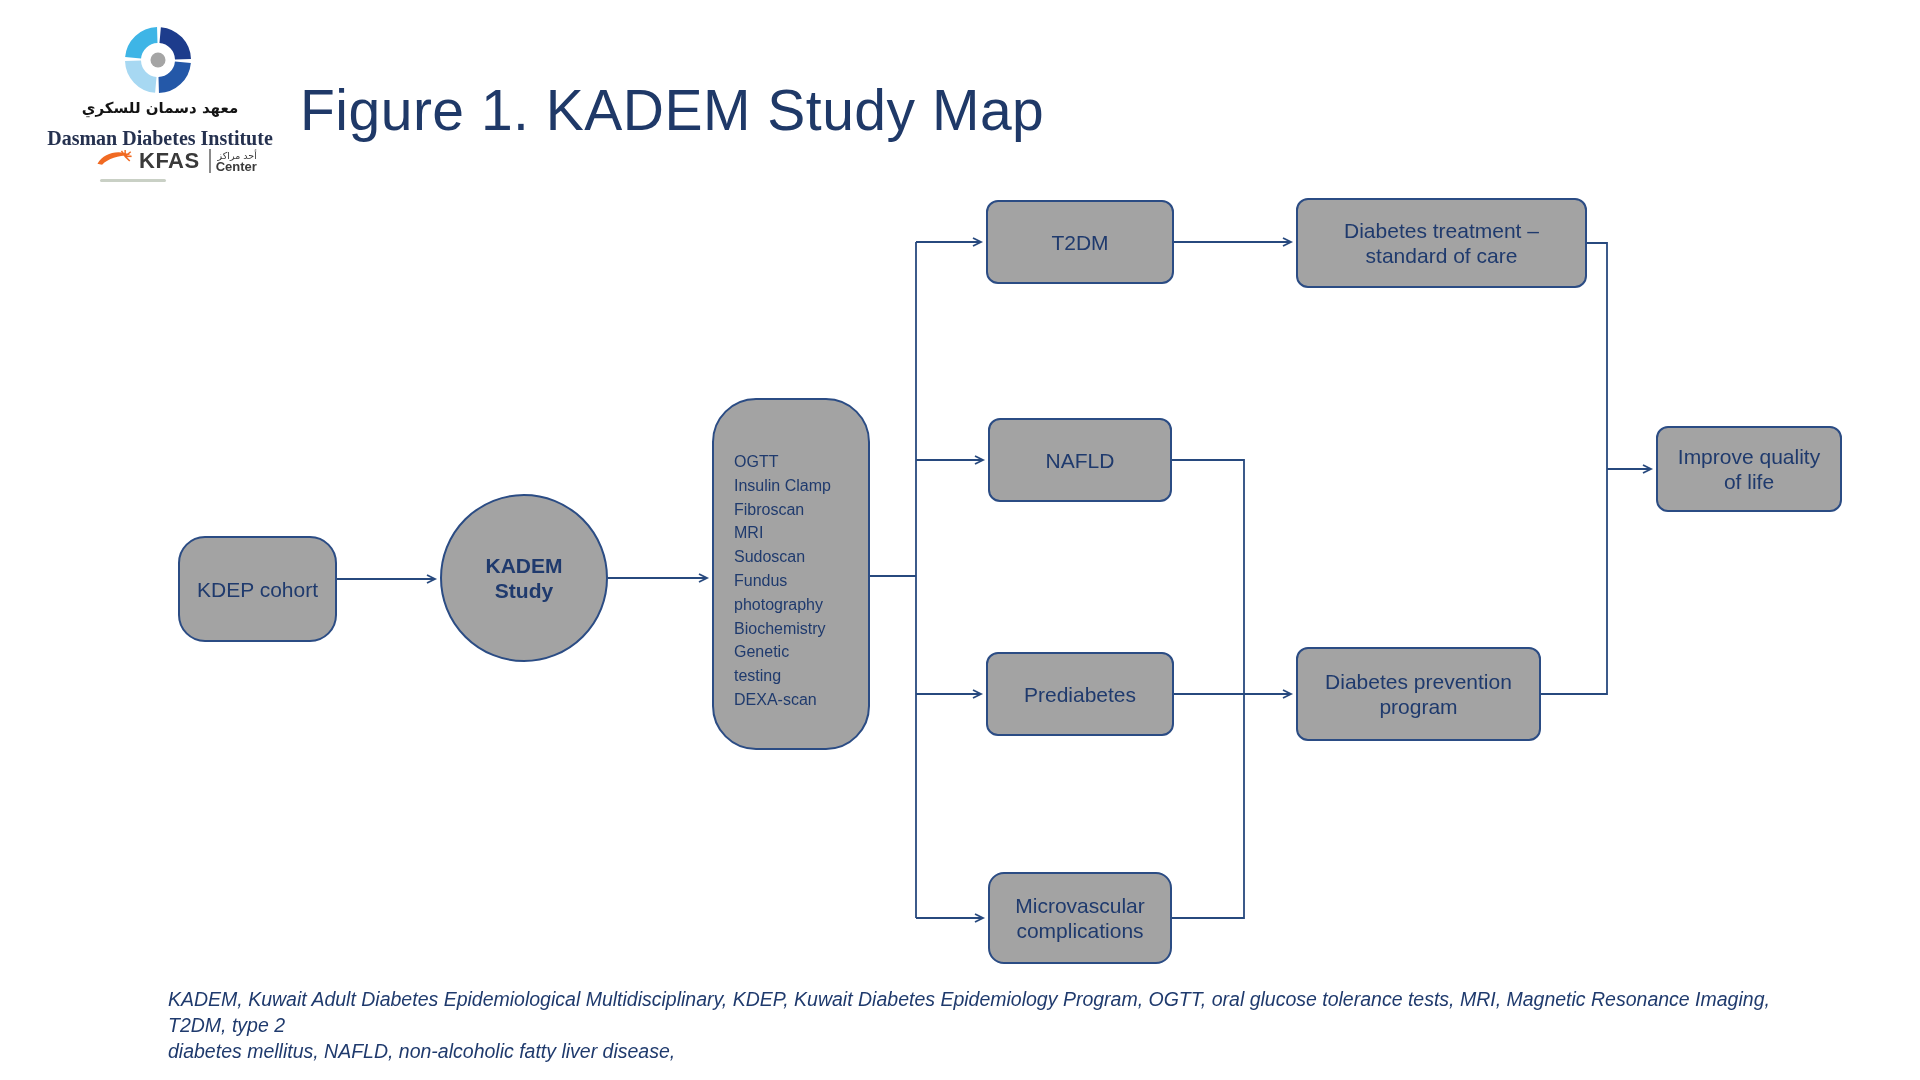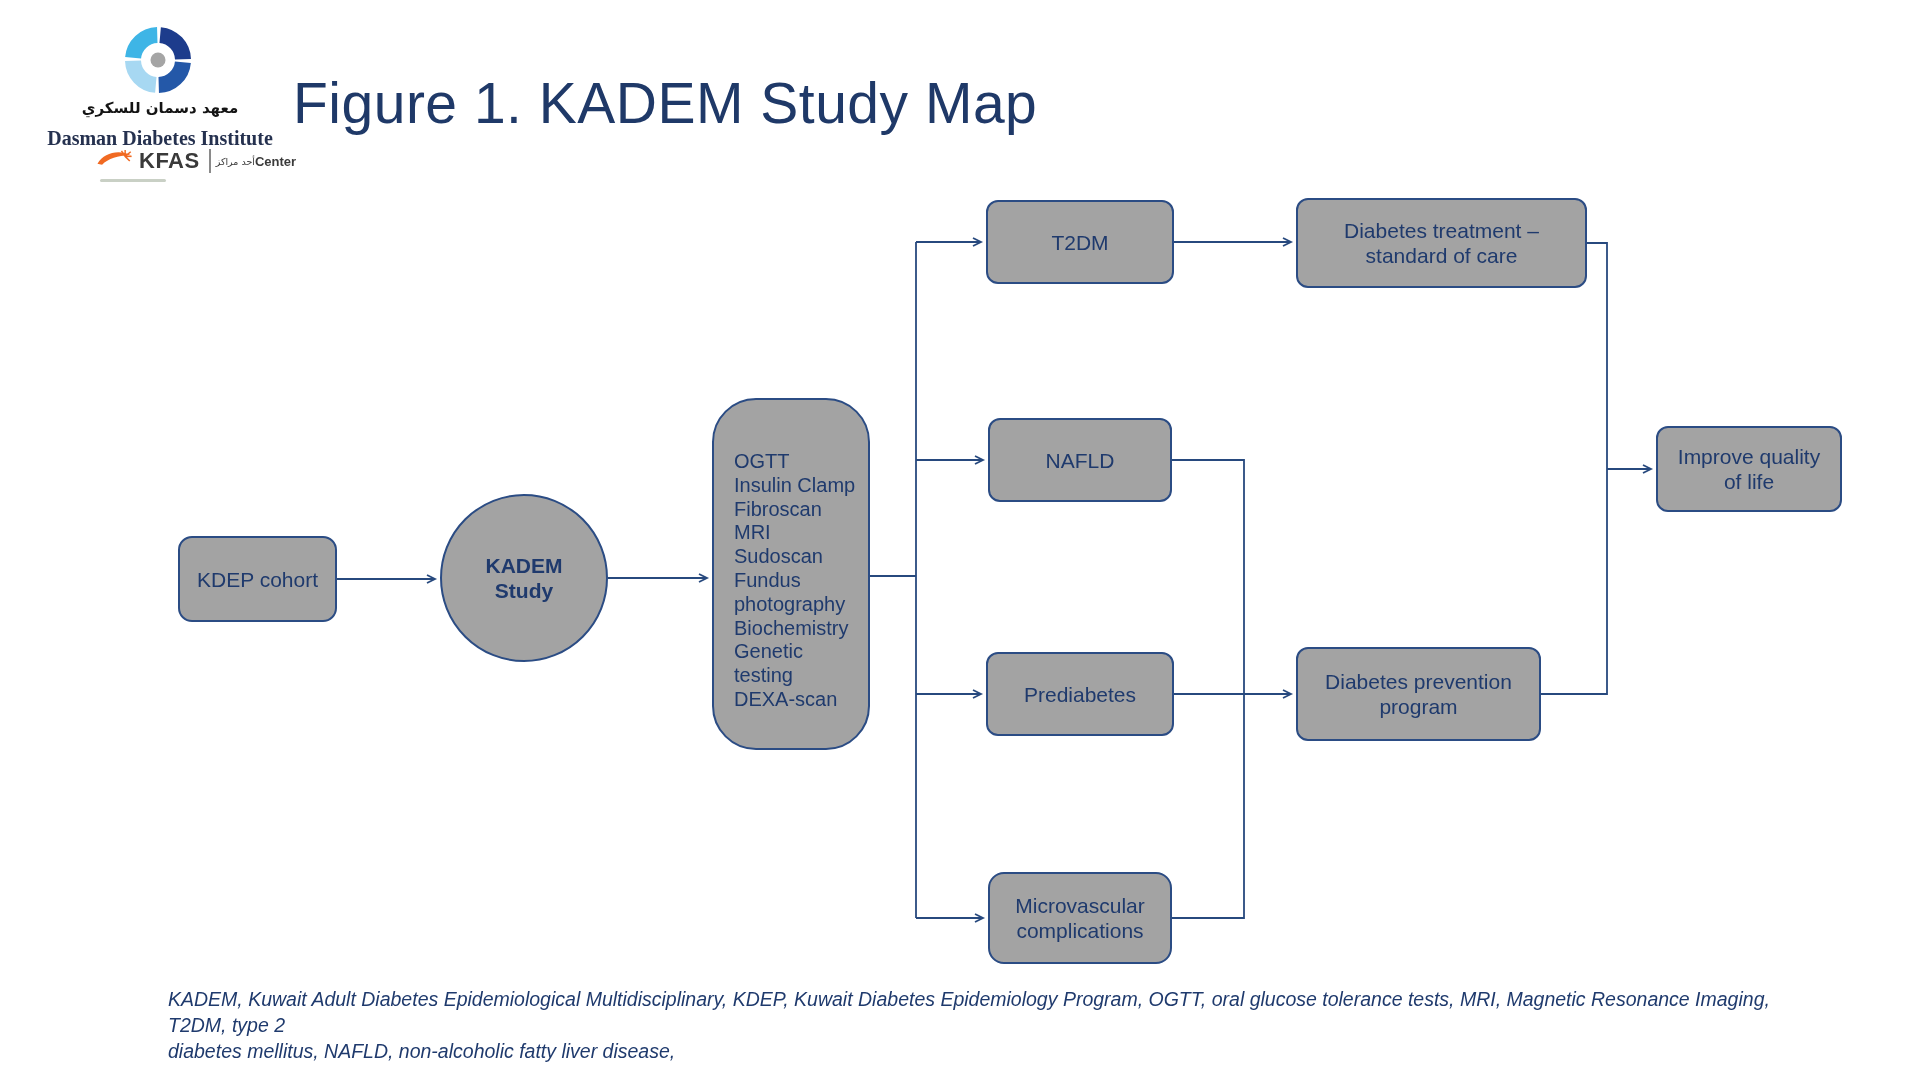--- a/index.html
+++ b/index.html
@@ -2,59 +2,59 @@
 <html><head>
 <meta charset="utf-8">
 <style>
   html,body{margin:0;padding:0;background:#ffffff;}
   .canvas{
     position:relative;width:1920px;height:1080px;background:#ffffff;overflow:hidden;
     font-family:"Liberation Sans", sans-serif;
   }
   
   .figure-title{
-    position:absolute;left:293px;top:70px;margin:0;
+    position:absolute;left:293px;top:70px;margin:7px;
     font-size:57px;font-weight:400;color:#1F3968;letter-spacing:0.5px;
     font-family:"Liberation Sans", sans-serif;white-space:nowrap;
   }
   .logo-swirl{position:absolute;left:118px;top:20px;}
   .logo-ar{
     position:absolute;left:55px;top:99px;width:210px;text-align:center;
     font-family:"DejaVu Sans", sans-serif;font-size:15px;font-weight:bold;color:#141414;
     direction:rtl;white-space:nowrap;
   }
   .logo-en{
     position:absolute;left:44px;top:127px;width:232px;text-align:center;
     font-family:"Liberation Serif", serif;font-size:20px;font-weight:bold;color:#25314F;
     white-space:nowrap;
   }
   .kfas-row{
     position:absolute;left:96px;top:147px;height:28px;
     display:flex;align-items:center;gap:5px;
   }
   .kfas-label{font-size:22px;font-weight:bold;color:#3A3A3A;letter-spacing:0.5px;}
   .kfas-divider{width:2px;height:24px;background:#8a8a8a;margin-left:4px;}
-  .kfas-center{display:flex;line-height:11px;justify-content:center;}
+  .kfas-center{display:flex;flex-direction:column;line-height:11px;justify-content:center;}
   .kfas-center .ar{font-family:"DejaVu Sans", sans-serif;font-size:9.5px;color:#3A3A3A;direction:rtl;}
   .kfas-center .en{font-size:13px;font-weight:bold;color:#3A3A3A;}
   .kfas-fineprint{position:absolute;left:100px;top:179px;width:66px;height:3px;background:#b7c0b2;opacity:.75;border-radius:2px;}
   
   .connectors{position:absolute;left:0;top:0;}
   .node{
     position:absolute;box-sizing:border-box;background:#a3a3a3;
     border:2px solid #2B4C84;border-radius:12px;
     display:flex;align-items:center;justify-content:center;
     color:#1F3A6D;font-size:21px;line-height:25px;text-align:center;
     white-space:pre-line;
   }
-  .n-kdep   {left:178px; top:536px; width:159px; height:86px; border-radius:14px;text-align:center;}
+  .n-kdep   {left:178px; top:536px; width:159px; height:106px; border-radius:27px;text-align:center;}
   .n-kadem  {left:440px; top:494px; width:168px; height:168px; border-radius:50%; font-weight:bold;}
   .n-tests  {left:712px; top:398px; width:158px; height:352px; border-radius:44px;
              align-items:flex-start; justify-content:flex-start; text-align:left;
-             padding:50px 6px 0 20px; font-size:20px; line-height:23.8px;}
+             padding:50px 6px 0 20px; font-size:16px; line-height:23.8px;}
   .n-t2dm   {left:986px; top:200px; width:188px; height:84px;}
   .n-nafld  {left:988px; top:418px; width:184px; height:84px;}
   .n-pred   {left:986px; top:652px; width:188px; height:84px;}
   .n-micro  {left:988px; top:872px; width:184px; height:92px; border-radius:16px;}
   .n-treat  {left:1296px; top:198px; width:291px; height:90px;}
   .n-prev   {left:1296px; top:647px; width:245px; height:94px;}
   .n-qol    {left:1656px; top:426px; width:186px; height:86px;}
   
   .footnote{
     position:absolute;left:168px;top:986px;width:1640px;

